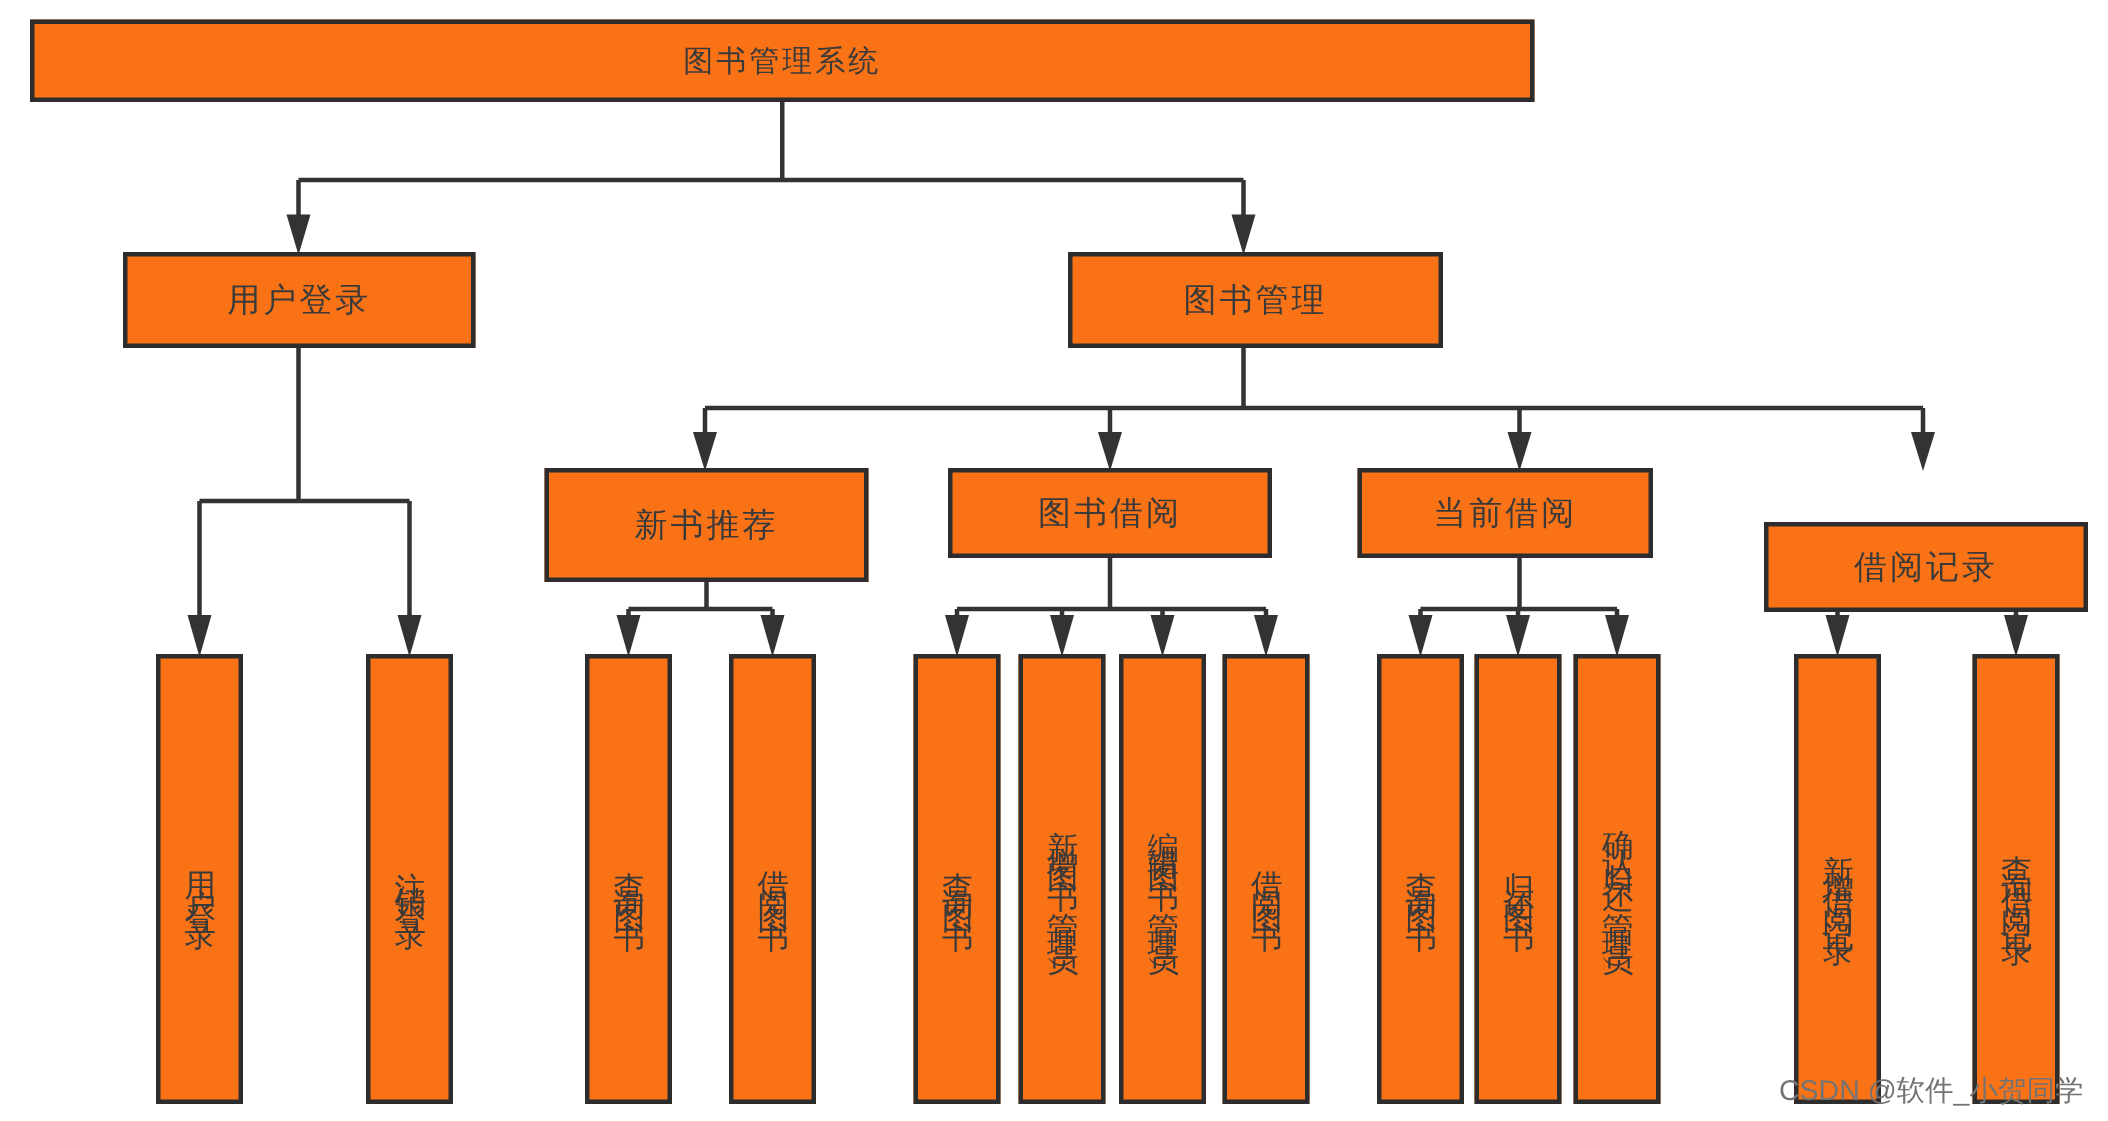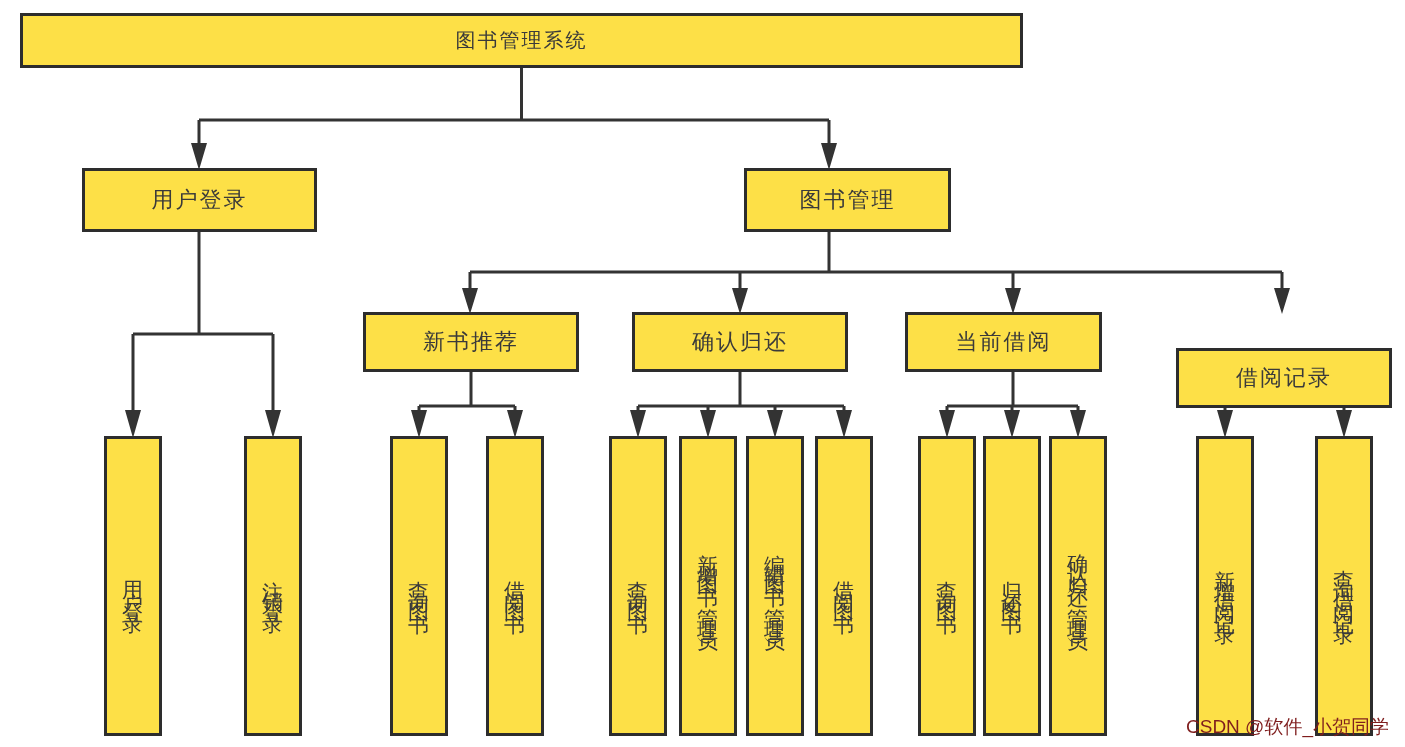--- a/index.html
+++ b/index.html
@@ -17,21 +17,21 @@
   }
   .connectors {
     position: absolute;
     left: 0;
     top: 0;
     pointer-events: none;
   }
   .box {
     position: absolute;
     box-sizing: border-box;
-    background: #fde047;
+    background: #f97316;
     border: 3px solid #2d2d2d;
     display: flex;
     align-items: center;
     justify-content: center;
     color: #3a3a3a;
   }
   .box.h span {
     font-size: 22px;
     letter-spacing: 2px;
     white-space: nowrap;
@@ -46,21 +46,21 @@
     font-size: 21px;
     letter-spacing: 11px;
     line-height: 1;
     white-space: nowrap;
   }
   .watermark {
     position: absolute;
     left: 1186px;
     top: 714px;
     font-size: 19px;
-    color: #7f1d1d;
+    color: #737373;
     white-space: nowrap;
     z-index: 5;
   }
 </style>
 </head>
 <body>
 
 <div class="canvas">
 
   <svg class="connectors" width="1405" height="747" viewBox="0 0 1405 747">
@@ -101,29 +101,29 @@
     </g>
   </svg>
 
   <div class="box h root" style="left:20px; top:13px; width:1003px; height:55px;">
     <span>图书管理系统</span>
   </div>
 
   <div class="box h" style="left:82px; top:168px; width:235px; height:64px;">
     <span>用户登录</span>
   </div>
-  <div class="box h" style="left:744px; top:168px; width:207px; height:64px;">
+  <div class="box h" style="left:712px; top:168px; width:250px; height:64px;">
     <span>图书管理</span>
   </div>
 
-  <div class="box h" style="left:363px; top:312px; width:216px; height:60px;">
+  <div class="box h" style="left:363px; top:312px; width:216px; height:76px;">
     <span>新书推荐</span>
   </div>
   <div class="box h" style="left:632px; top:312px; width:216px; height:60px;">
-    <span>确认归还</span>
+    <span>图书借阅</span>
   </div>
   <div class="box h" style="left:905px; top:312px; width:197px; height:60px;">
     <span>当前借阅</span>
   </div>
   <div class="box h" style="left:1176px; top:312px; width:216px; height:60px;margin-top:36px;">
     <span>借阅记录</span>
   </div>
 
   <div class="box v" style="left:104px; top:436px; width:58px; height:300px;">
     <span>用户登录</span>

